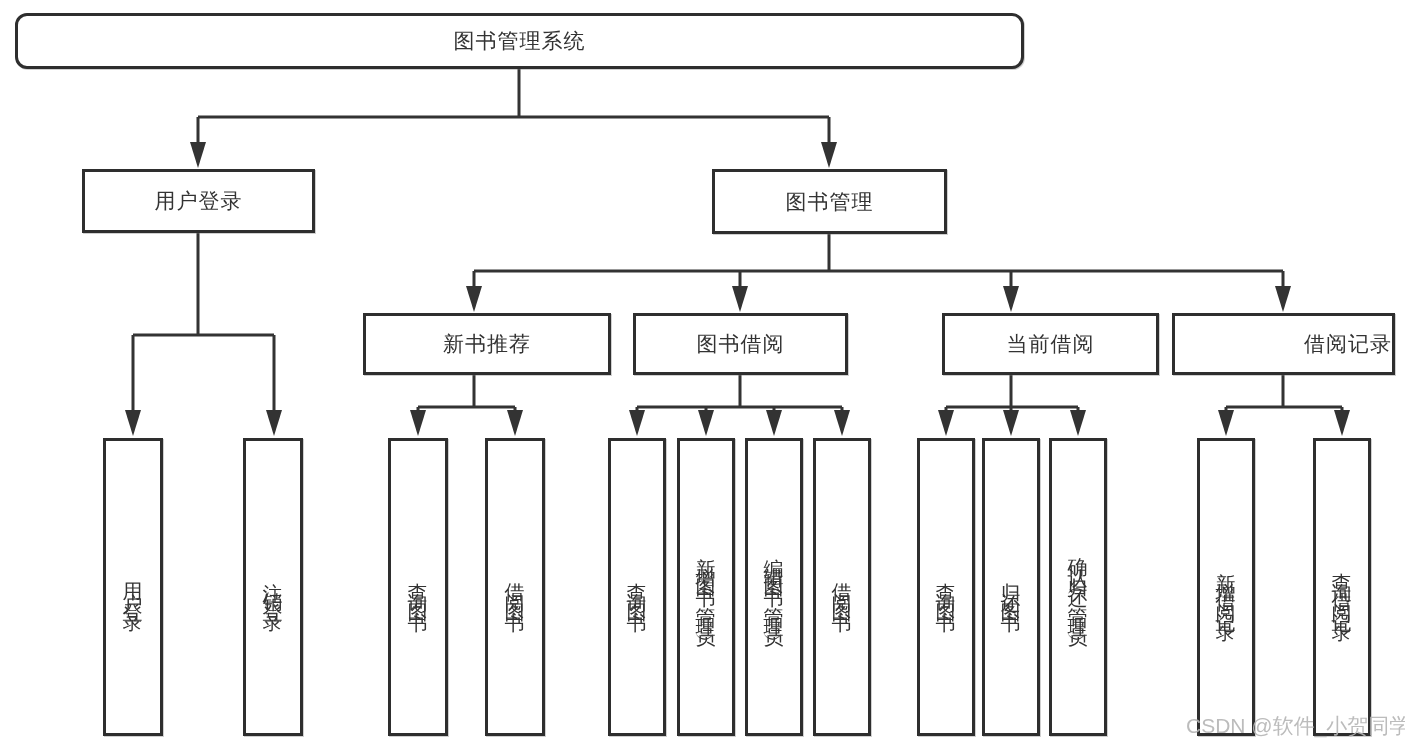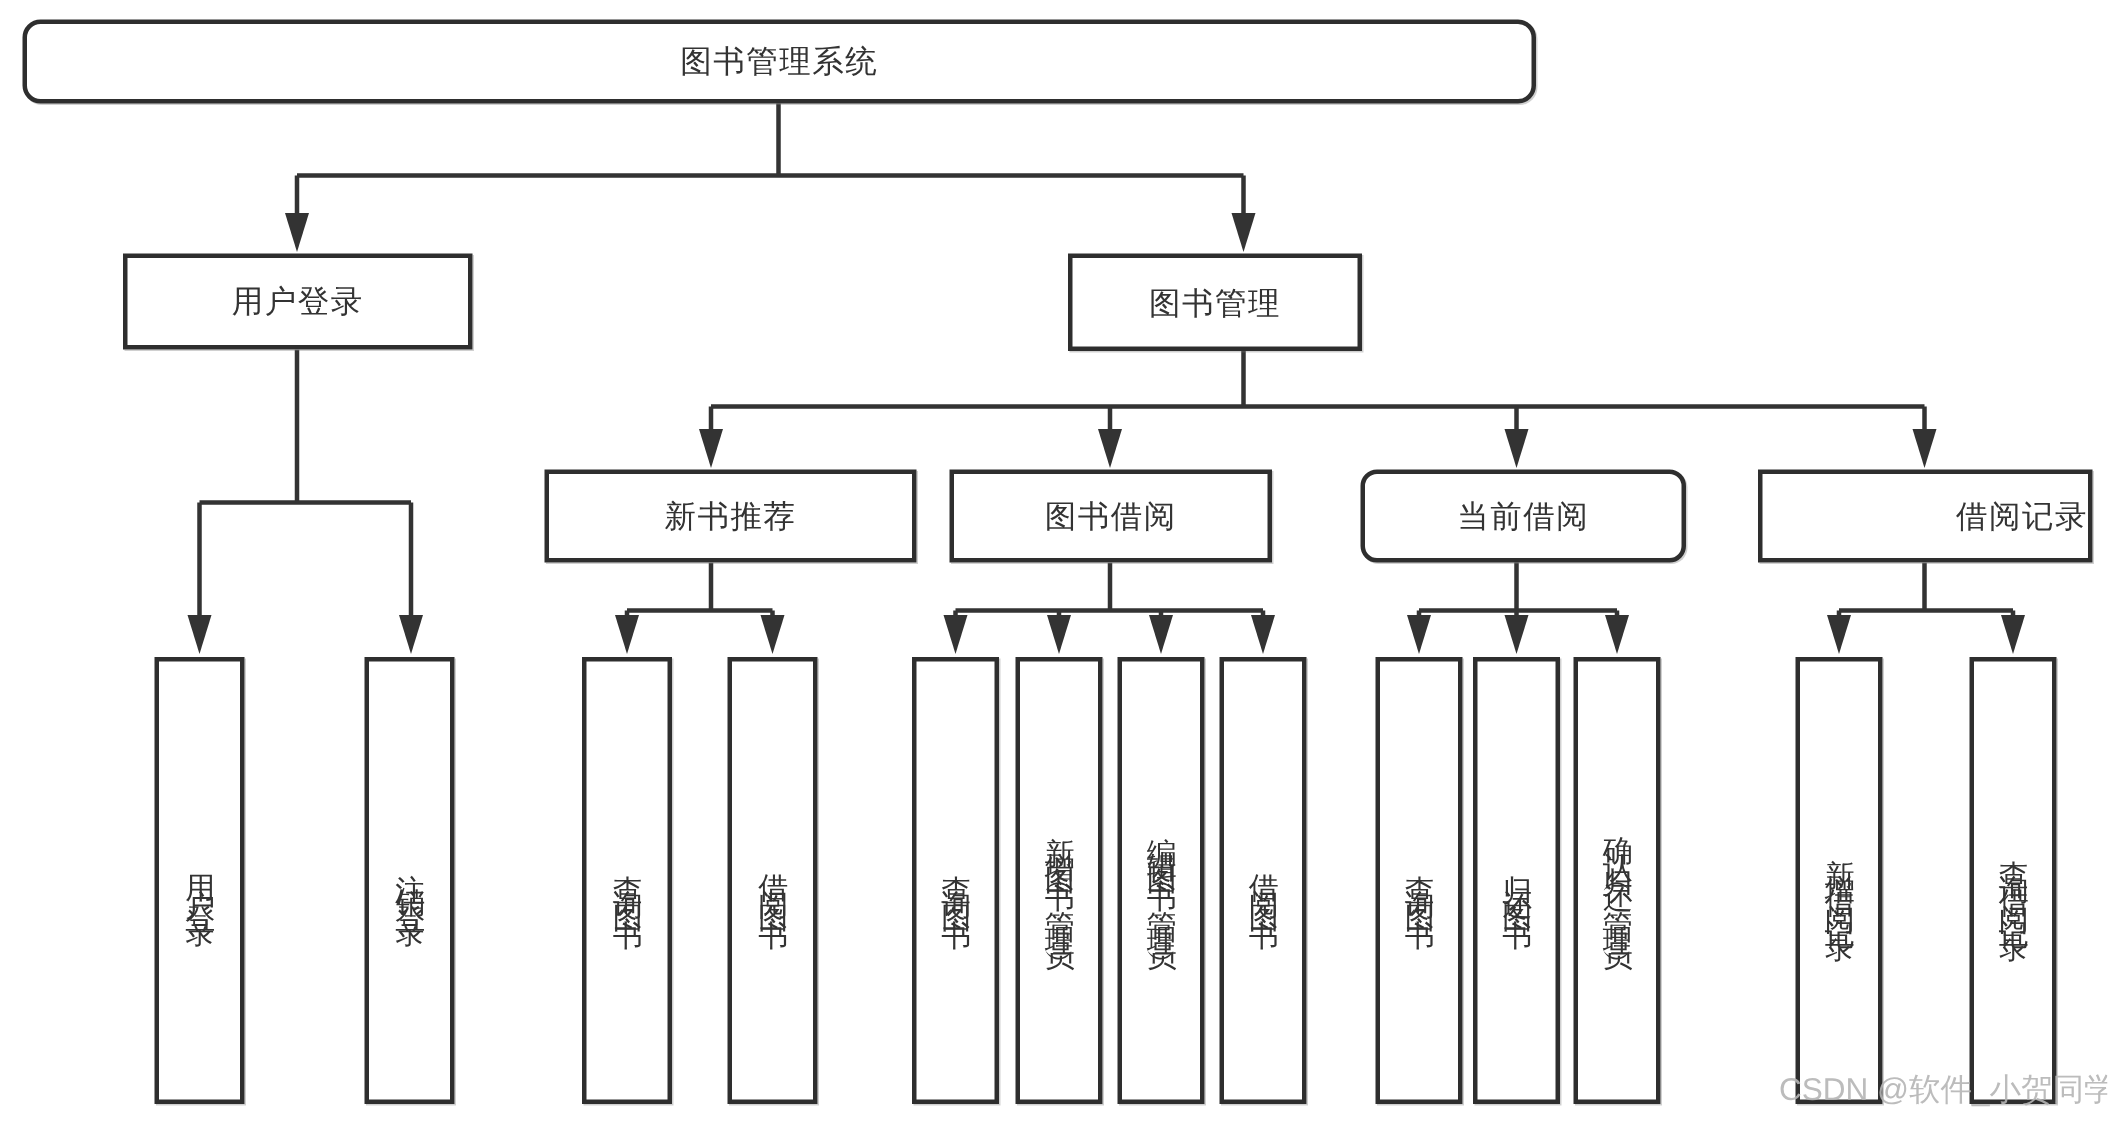--- a/index.html
+++ b/index.html
@@ -98,31 +98,31 @@
     </g>
   </svg>
 
   <div class="node" style="left:15px; top:13px; width:1009px; height:56px;border-radius:12px;">
     <span class="hlabel">图书管理系统</span>
   </div>
 
   <div class="node" style="left:82px; top:169px; width:233px; height:64px;">
     <span class="hlabel">用户登录</span>
   </div>
-  <div class="node" style="left:712px; top:169px; width:196px; height:65px;">
+  <div class="node" style="left:712px; top:169px; width:235px; height:65px;">
     <span class="hlabel">图书管理</span>
   </div>
 
   <div class="node" style="left:363px; top:313px; width:248px; height:62px;">
     <span class="hlabel">新书推荐</span>
   </div>
   <div class="node" style="left:633px; top:313px; width:215px; height:62px;">
     <span class="hlabel">图书借阅</span>
   </div>
-  <div class="node" style="left:907px; top:313px; width:217px; height:62px;border-radius:11px;">
+  <div class="node" style="left:942px; top:313px; width:217px; height:62px;">
     <span class="hlabel">当前借阅</span>
   </div>
   <div class="node" style="left:1172px; top:313px; width:223px; height:62px;justify-content:flex-end;">
     <span class="hlabel">借阅记录</span>
   </div>
 
   <div class="node leaf" style="left:103px; top:438px; width:60px; height:298px;">
     <span class="vlabel">用户登录</span>
   </div>
   <div class="node leaf" style="left:243px; top:438px; width:60px; height:298px;">

